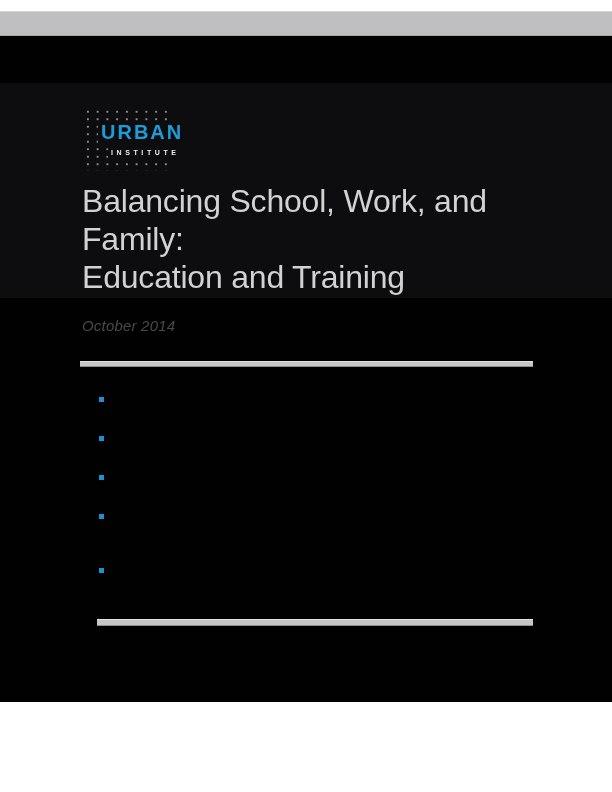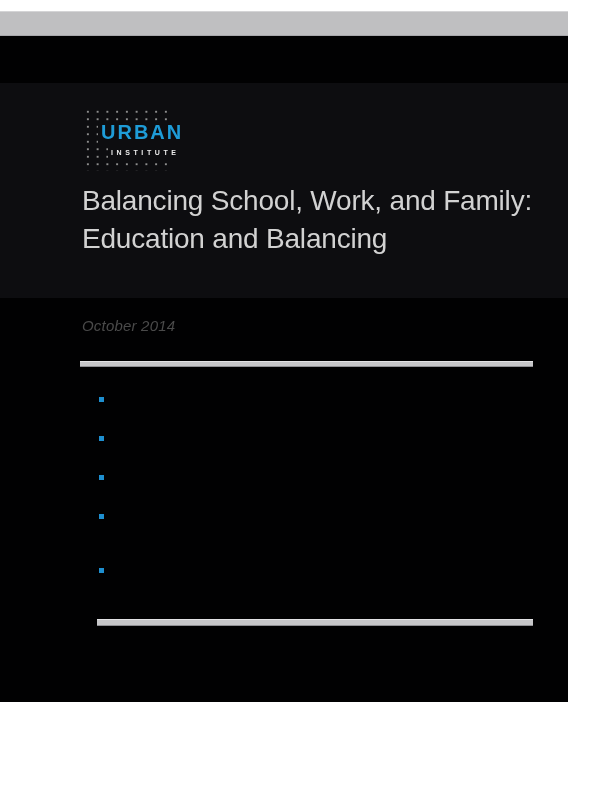--- a/index.html
+++ b/index.html
@@ -3,21 +3,21 @@
 <meta charset="utf-8">
 <style>
   html, body {
     margin: 0;
     padding: 0;
     background: #ffffff;
     font-family: "Liberation Sans", sans-serif;
   }
   .page {
     position: relative;
-    width: 568px;
+    width: 612px;
     height: 792px;
     background: #ffffff;
     overflow: hidden;
   }
   
   .gray-band {
     position: absolute;
     left: 0; top: 11px;
     width: 612px; height: 25px;
     background: #bfbfc1;
@@ -77,21 +77,21 @@
     line-height: 8px;
     white-space: nowrap;
   }
   
   .title {
     position: absolute;
     left: 82px; top: 146px;
     width: 505px;
     margin: 0;
     color: #d2d2d2;
-    font-size: 28px;
+    font-size: 32px;
     font-weight: normal;
     line-height: 38px;
     letter-spacing: -0.2px;
   }
   .title .tl { display: block; }
   
   .pub-date {
     position: absolute;
     left: 82px; top: 281px;
     color: #4a4a4a;
@@ -134,21 +134,21 @@
     <div class="title-block"></div>
 
     <div class="logo">
       <div class="logo-dots"></div>
       <div class="logo-urban">URBAN</div>
       <div class="logo-institute">INSTITUTE</div>
     </div>
 
     <h1 class="title">
       <span class="tl">Balancing School, Work, and Family:</span>
-      <span class="tl">Education and Balancing</span>
+      <span class="tl">Education and Training</span>
     </h1>
 
     <div class="pub-date">October 2014</div>
 
     <div class="rule rule-top"></div>
 
     <div>
       <div class="bullet b1"></div>
       <div class="bullet b2"></div>
       <div class="bullet b3"></div>

